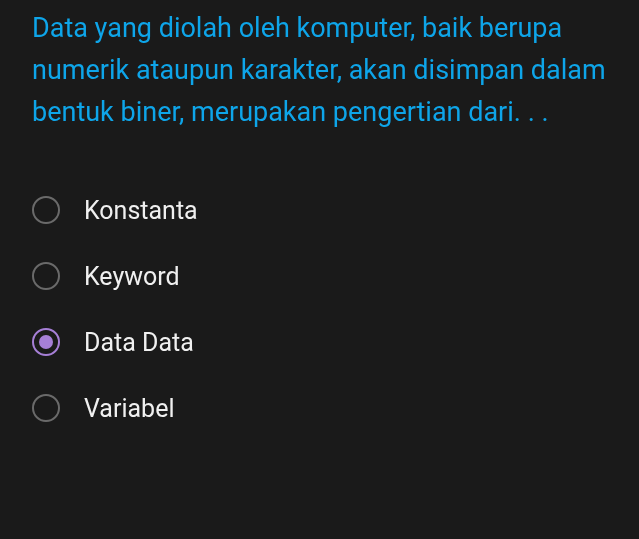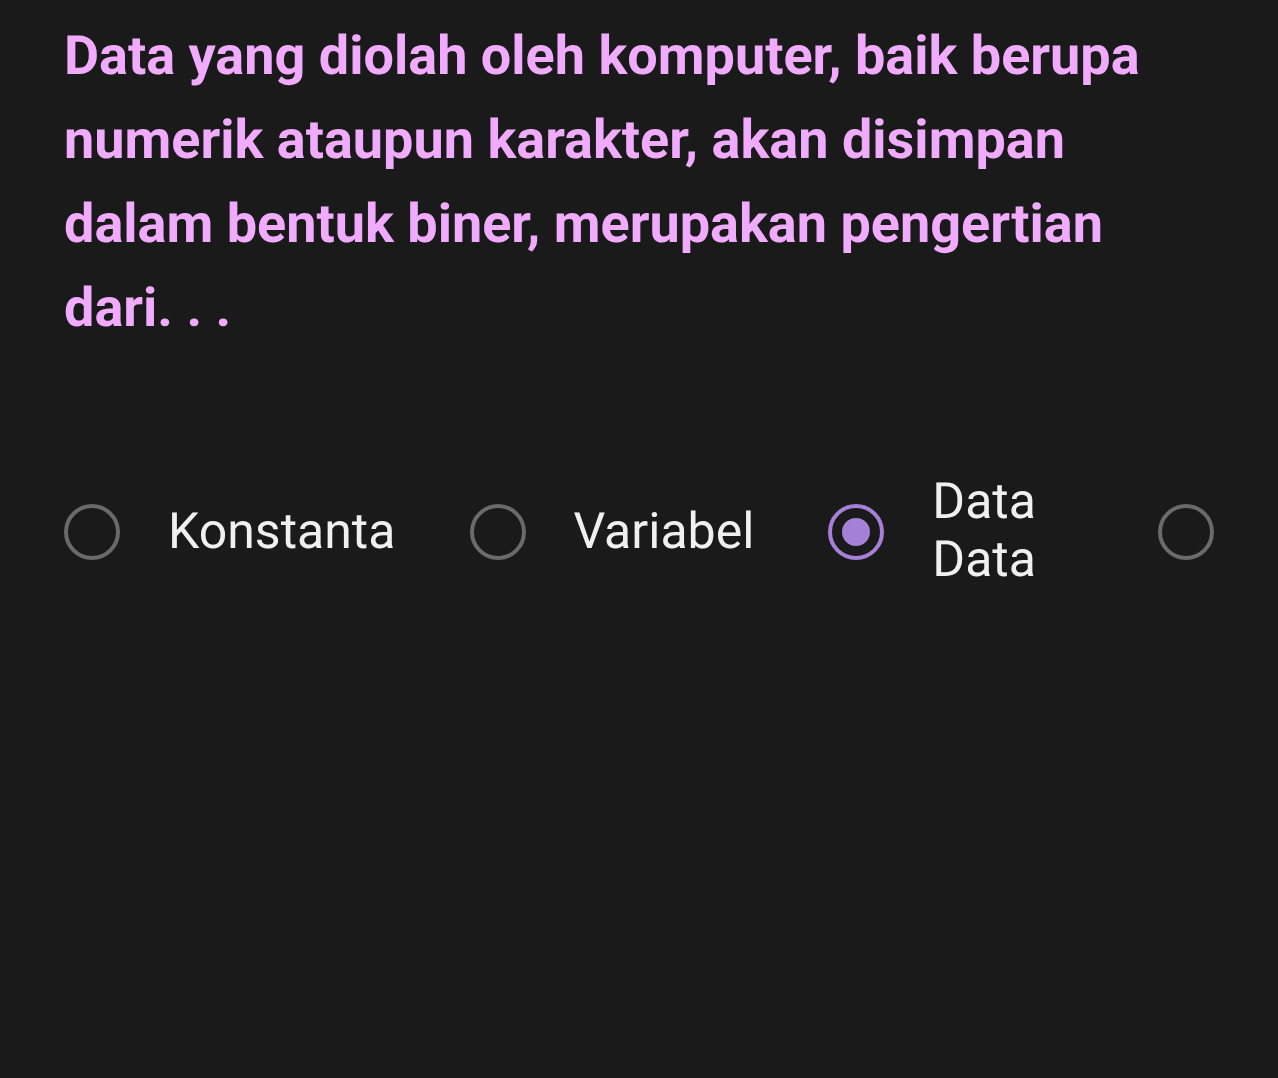--- a/index.html
+++ b/index.html
@@ -12,26 +12,27 @@
       height: 539px;
       background-color: #1a1a1a;
       font-family: -apple-system, BlinkMacSystemFont, 'Segoe UI', Roboto, Arial, sans-serif;
       color: #e8e8e8;
       padding: 8px 32px 0 32px;
       overflow: hidden;
     }
     .question-text {
       font-size: 27px;
       line-height: 1.55;
-      font-weight: 700;
+      font-weight: 400;
       margin-bottom: 62px;
-      color: #f0abfc;
+      color: #0ea5e9;
     }
     .options {
       display: flex;
+      flex-direction: column;
       gap: 37px;
     }
     .option {
       display: flex;
       align-items: center;
       gap: 24px;
       cursor: pointer;
     }
     .radio {
       width: 28px;
@@ -64,22 +65,23 @@
 
 <div class="question-text">Data yang diolah oleh komputer, baik berupa numerik ataupun karakter, akan disimpan dalam bentuk biner, merupakan pengertian dari. . .</div>
 
 <div class="options">
   <div class="option">
     <div class="radio"></div>
     <div class="option-label">Konstanta</div>
   </div>
   <div class="option">
     <div class="radio"></div>
-    <div class="option-label">Variabel</div>
+    <div class="option-label">Keyword</div>
   </div>
   <div class="option">
     <div class="radio selected"></div>
     <div class="option-label">Data Data</div>
   </div>
   <div class="option">
     <div class="radio"></div>
+    <div class="option-label">Variabel</div>
   </div>
 </div>
 
 </body></html>

